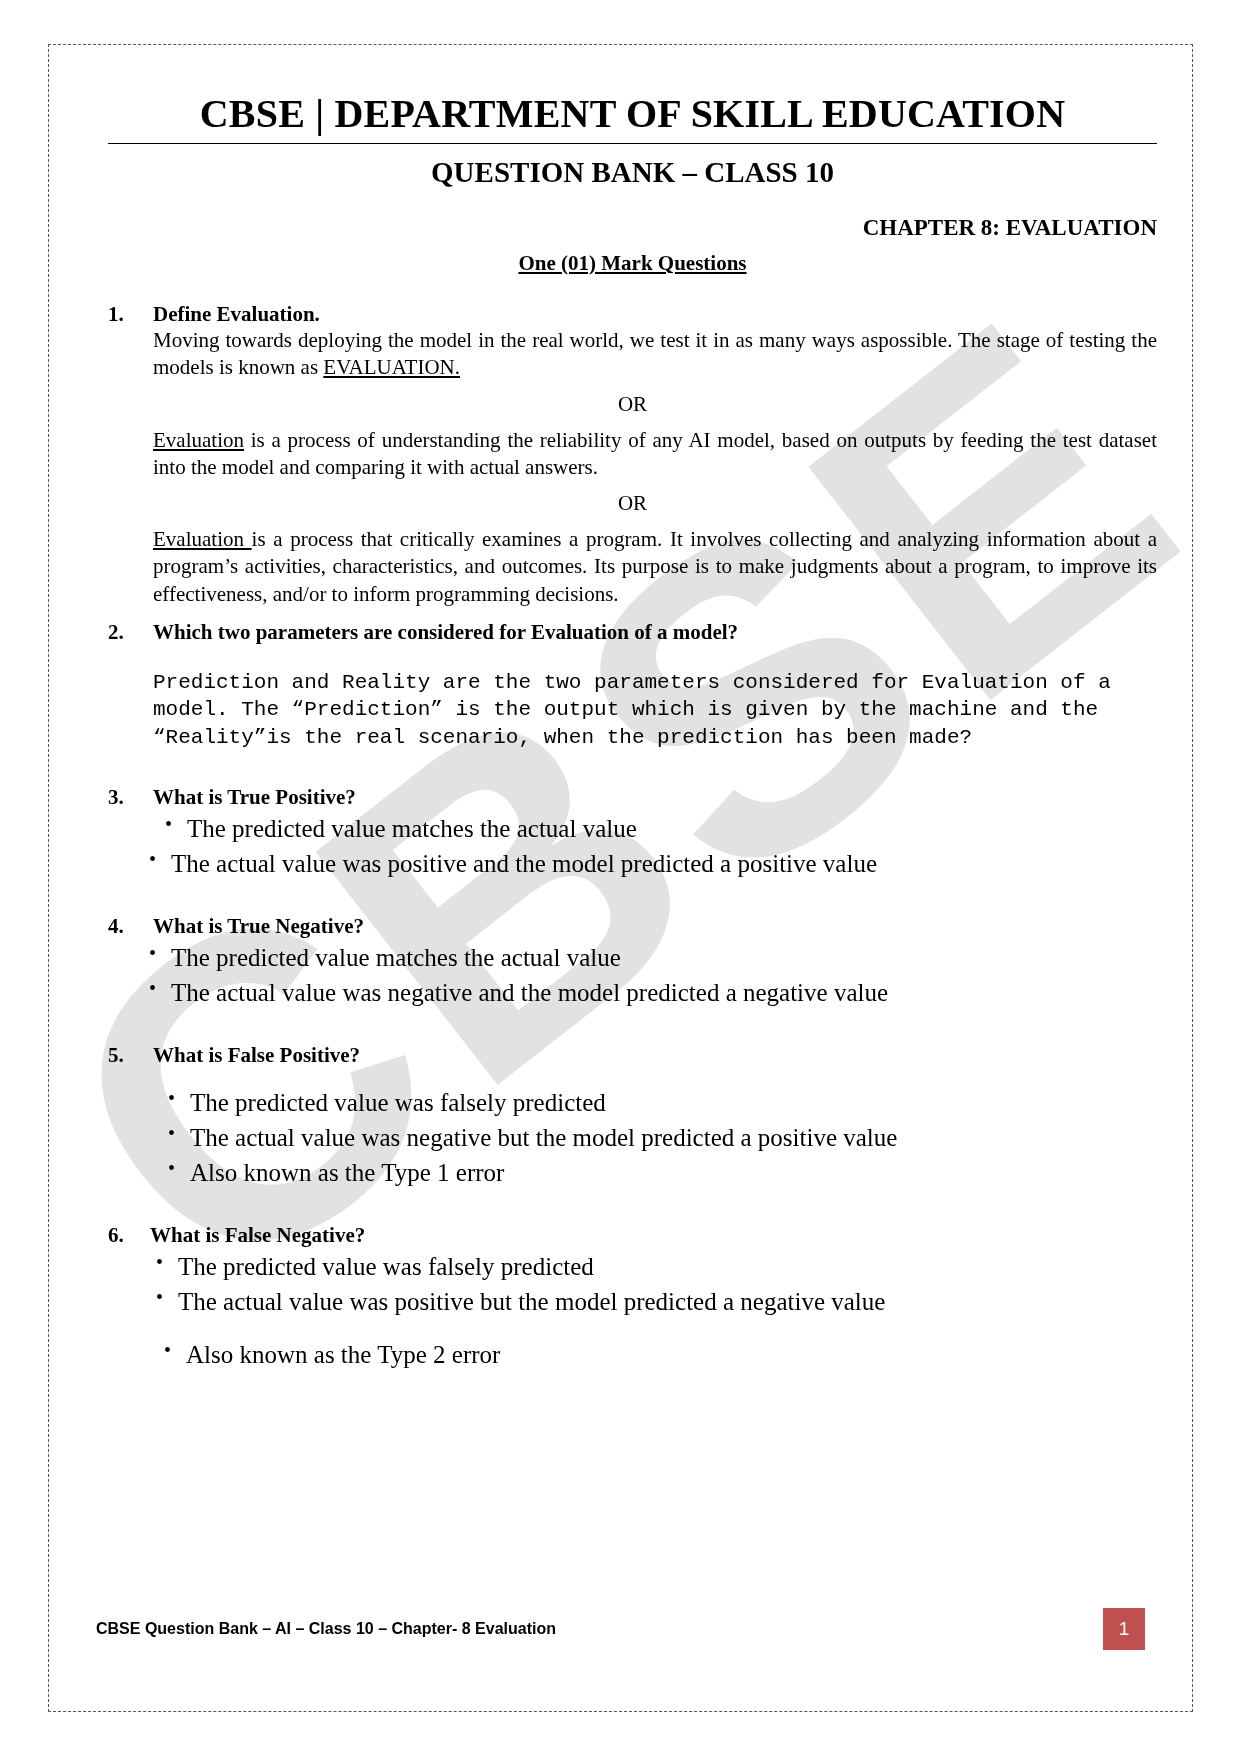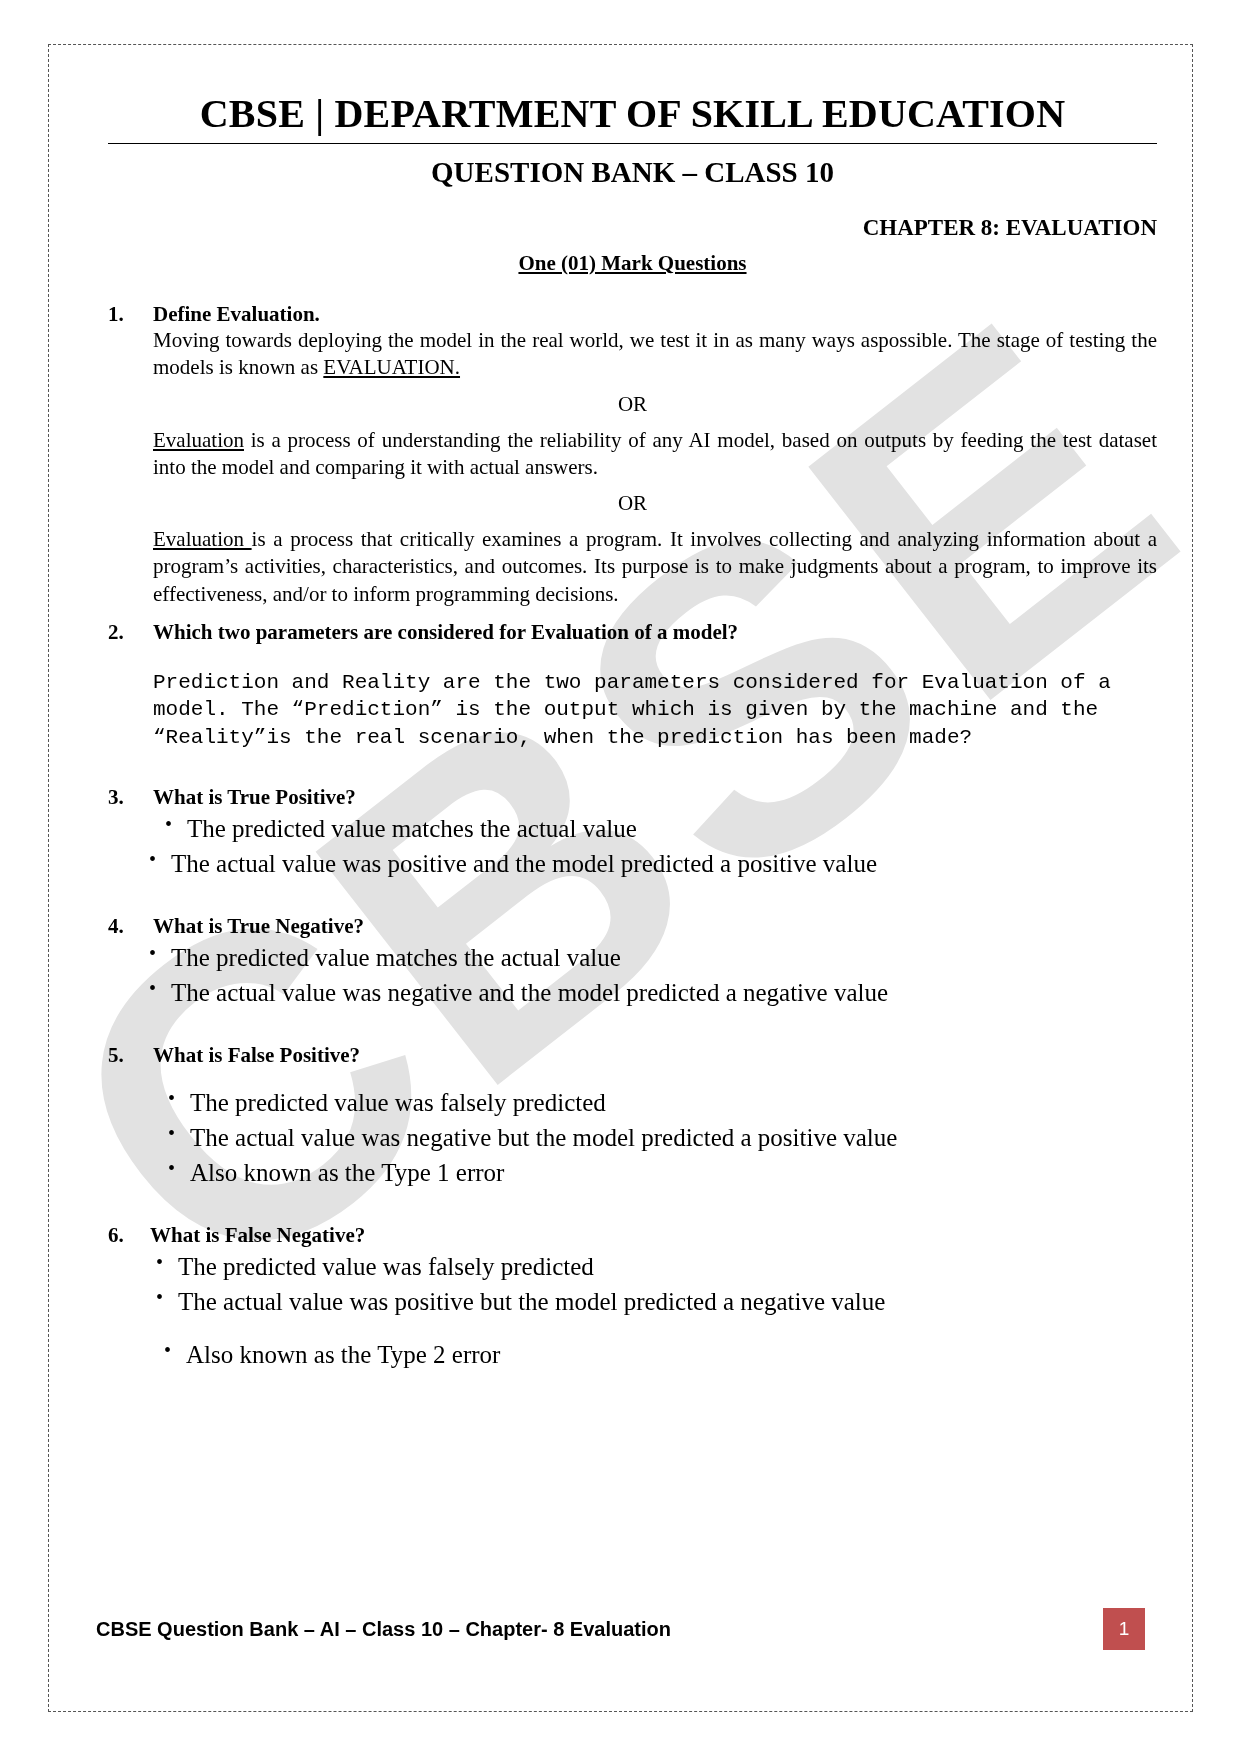--- a/index.html
+++ b/index.html
@@ -171,21 +171,21 @@
     left: 96px;
     right: 96px;
     bottom: 104px;
     display: flex;
     align-items: center;
     justify-content: space-between;
   }
   .footer-text {
     font-family: "Liberation Sans", sans-serif;
     font-weight: bold;
-    font-size: 20px;
+    font-size: 16px;
     color: #000;
   }
   .page-badge {
     width: 42px;
     height: 42px;
     background: #c04f4f;
     color: #ffffff;
     font-family: "Liberation Sans", sans-serif;
     font-size: 19px;
     display: flex;

